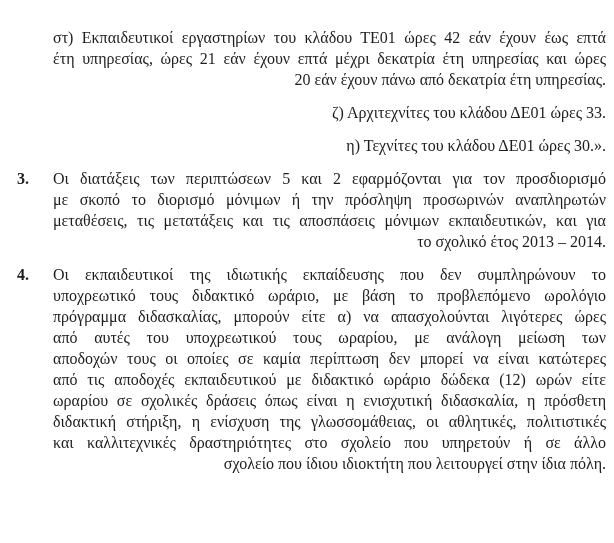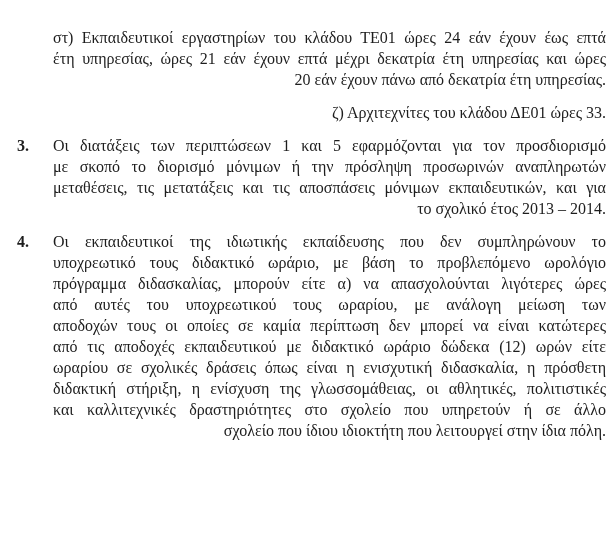--- a/index.html
+++ b/index.html
@@ -28,38 +28,44 @@
   .line.just { text-align: justify; text-align-last: justify; }
 </style>
 </head>
 <body>
 
 <div class="page">
 
   <div class="para">
     <span class="num"></span>
     <div class="ptxt">
-      <div class="line just">στ) Εκπαιδευτικοί εργαστηρίων του κλάδου ΤΕ01 ώρες 24 εάν έχουν έως επτά</div>
+      <div class="line just">στ) Εκπαιδευτικοί εργαστηρίων του κλάδου ΤΕ01 ώρες 42 εάν έχουν έως επτά</div>
       <div class="line just">έτη υπηρεσίας, ώρες 21 εάν έχουν επτά μέχρι δεκατρία έτη υπηρεσίας και ώρες</div>
       <div class="line">20 εάν έχουν πάνω από δεκατρία έτη υπηρεσίας.</div>
     </div>
   </div>
 
   <div class="para">
     <span class="num"></span>
     <div class="ptxt">
       <div class="line">ζ) Αρχιτεχνίτες του κλάδου ΔΕ01 ώρες 33.</div>
     </div>
   </div>
 
+  <div class="para">
+    <span class="num"></span>
+    <div class="ptxt">
+      <div class="line">η) Τεχνίτες του κλάδου ΔΕ01 ώρες 30.».</div>
+    </div>
+  </div>
 
   <div class="para">
     <span class="num">3.</span>
     <div class="ptxt">
-      <div class="line just">Οι διατάξεις των περιπτώσεων 1 και 5 εφαρμόζονται για τον προσδιορισμό</div>
+      <div class="line just">Οι διατάξεις των περιπτώσεων 5 και 2 εφαρμόζονται για τον προσδιορισμό</div>
       <div class="line just">με σκοπό το διορισμό μόνιμων ή την πρόσληψη προσωρινών αναπληρωτών</div>
       <div class="line just">μεταθέσεις, τις μετατάξεις και τις αποσπάσεις μόνιμων εκπαιδευτικών, και για</div>
       <div class="line">το σχολικό έτος 2013 – 2014.</div>
     </div>
   </div>
 
   <div class="para">
     <span class="num">4.</span>
     <div class="ptxt">
       <div class="line just">Οι εκπαιδευτικοί της ιδιωτικής εκπαίδευσης που δεν συμπληρώνουν το</div>

